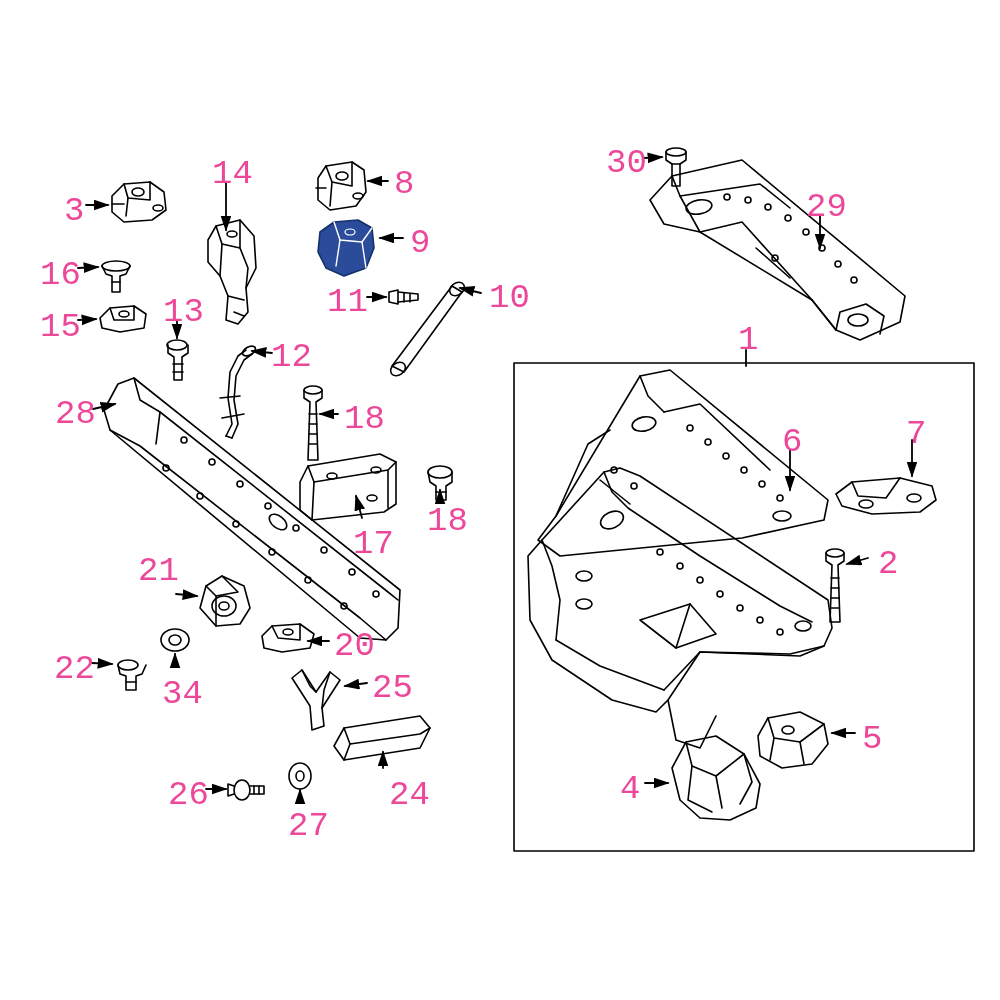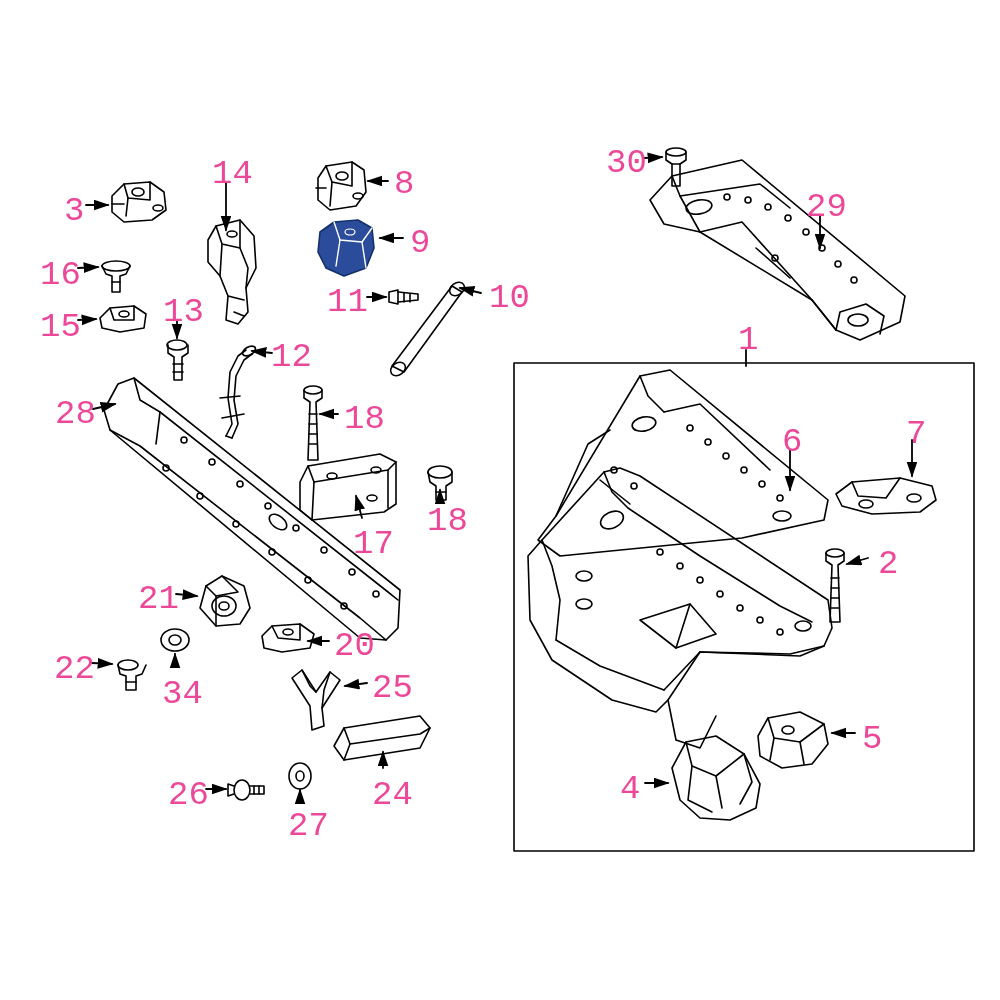--- a/index.html
+++ b/index.html
@@ -361,24 +361,24 @@
   <div class="callout-label" style="left:327px; top:285px;text-align:center;">11</div>
   <div class="callout-label" style="left:271px; top:340px;">12</div>
   <div class="callout-label" style="left:163px; top:295px;">13</div>
   <div class="callout-label" style="left:212px; top:157px;">14</div>
   <div class="callout-label" style="left:40px;  top:310px;">15</div>
   <div class="callout-label" style="left:40px;  top:258px;">16</div>
   <div class="callout-label" style="left:353px; top:527px;">17</div>
   <div class="callout-label" style="left:427px; top:484px;margin-top:20px;">18</div>
   <div class="callout-label" style="left:344px; top:402px;">18</div>
   <div class="callout-label" style="left:334px; top:629px;">20</div>
-  <div class="callout-label" style="left:138px; top:582px;">21</div>
+  <div class="callout-label" style="left:138px; top:554px;">21</div>
   <div class="callout-label" style="left:54px;  top:652px;">22</div>
   <div class="callout-label" style="left:162px; top:677px;">34</div>
-  <div class="callout-label" style="left:372px; top:778px;">24</div>
+  <div class="callout-label" style="left:389px; top:778px;">24</div>
   <div class="callout-label" style="left:372px; top:671px;">25</div>
   <div class="callout-label" style="left:168px; top:778px;">26</div>
   <div class="callout-label" style="left:288px; top:809px;">27</div>
   <div class="callout-label" style="left:55px;  top:397px;">28</div>
   <div class="callout-label" style="left:806px; top:190px;text-align:center;">29</div>
   <div class="callout-label" style="left:606px; top:146px;">30</div>
 
 </div>
 
 </body></html>

